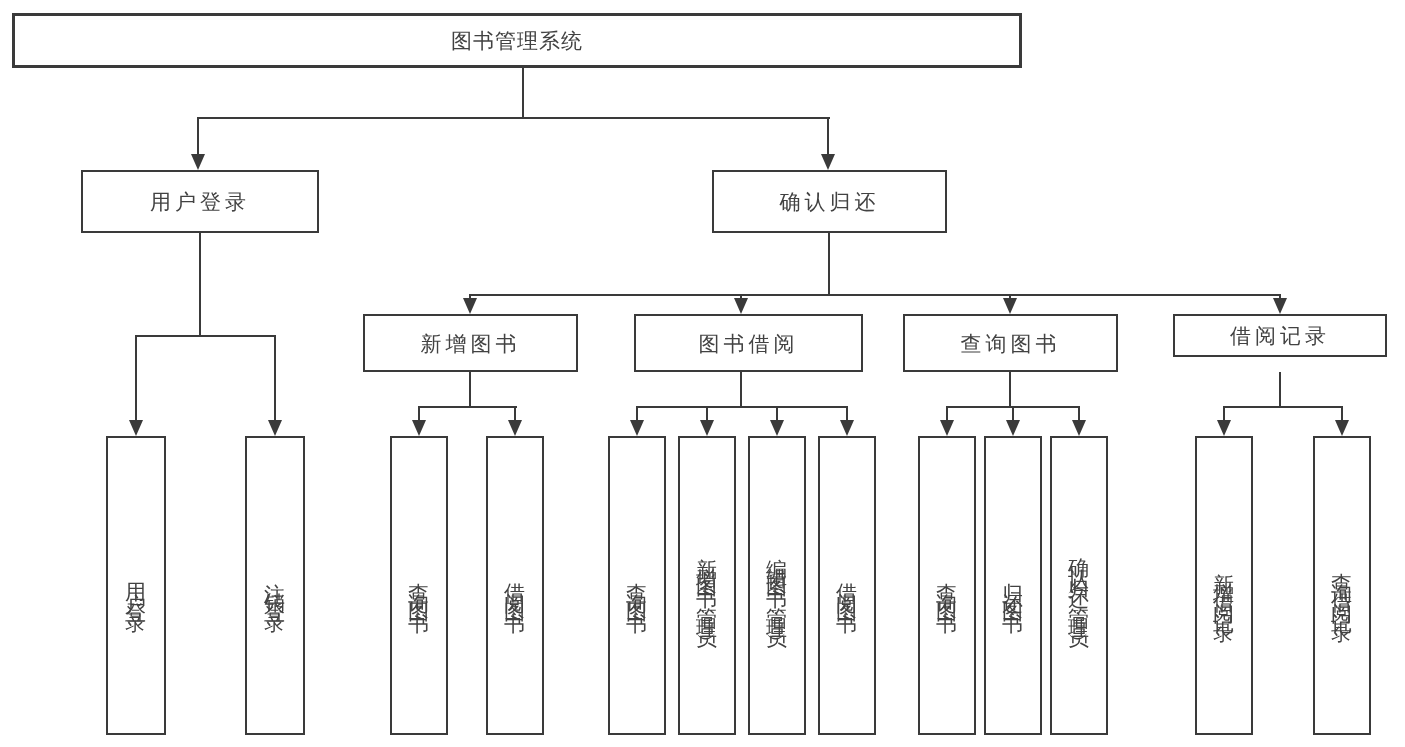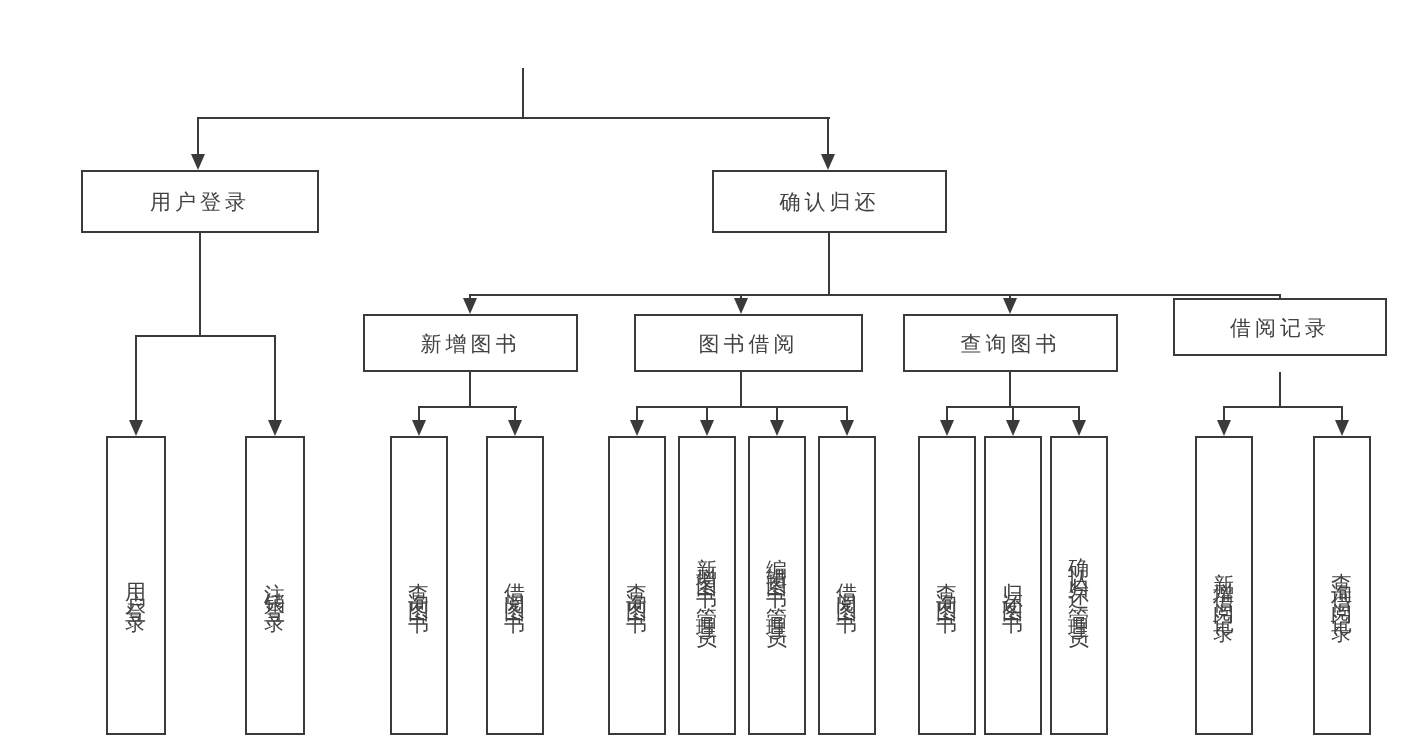--- a/index.html
+++ b/index.html
@@ -24,20 +24,23 @@
   .watermark{
     position:absolute;left:1183px;top:714px;font-size:20px;color:#c6c6c6;
     white-space:nowrap;letter-spacing:0.5px;
   }
 </style>
 </head>
 <body>
 
 <div class="stage">
 
+  <div class="node root-box" style="left:12px;top:13px;width:1010px;height:55px">
+    <span>图书管理系统</span>
+  </div>
 
   <div class="vline" style="left:522px;top:68px;width:2px;height:51px"></div>
   <div class="hline" style="left:197px;top:117px;width:633px;height:2px"></div>
   <div class="vline" style="left:197px;top:117px;width:2px;height:39px"></div>
   <div class="arrow" style="left:191px;top:154px"></div>
   <div class="vline" style="left:827px;top:117px;width:2px;height:39px"></div>
   <div class="arrow" style="left:821px;top:154px"></div>
 
   <div class="node branch" style="left:81px;top:170px;width:238px;height:63px">
     <span>用户登录</span>
@@ -66,21 +69,21 @@
 
   <div class="node branch" style="left:363px;top:314px;width:215px;height:58px">
     <span>新增图书</span>
   </div>
   <div class="node branch" style="left:634px;top:314px;width:229px;height:58px">
     <span>图书借阅</span>
   </div>
   <div class="node branch" style="left:903px;top:314px;width:215px;height:58px">
     <span>查询图书</span>
   </div>
-  <div class="node branch" style="left:1173px;top:298px;width:214px;height:58px">
+  <div class="node branch" style="left:1173px;top:314px;width:214px;height:43px">
     <span>借阅记录</span>
   </div>
 
   <div class="vline" style="left:469px;top:372px;width:2px;height:36px"></div>
   <div class="hline" style="left:418px;top:406px;width:99px;height:2px"></div>
   <div class="vline" style="left:418px;top:406px;width:2px;height:16px"></div>
   <div class="arrow" style="left:412px;top:420px"></div>
   <div class="vline" style="left:514px;top:406px;width:2px;height:16px"></div>
   <div class="arrow" style="left:508px;top:420px"></div>
 

